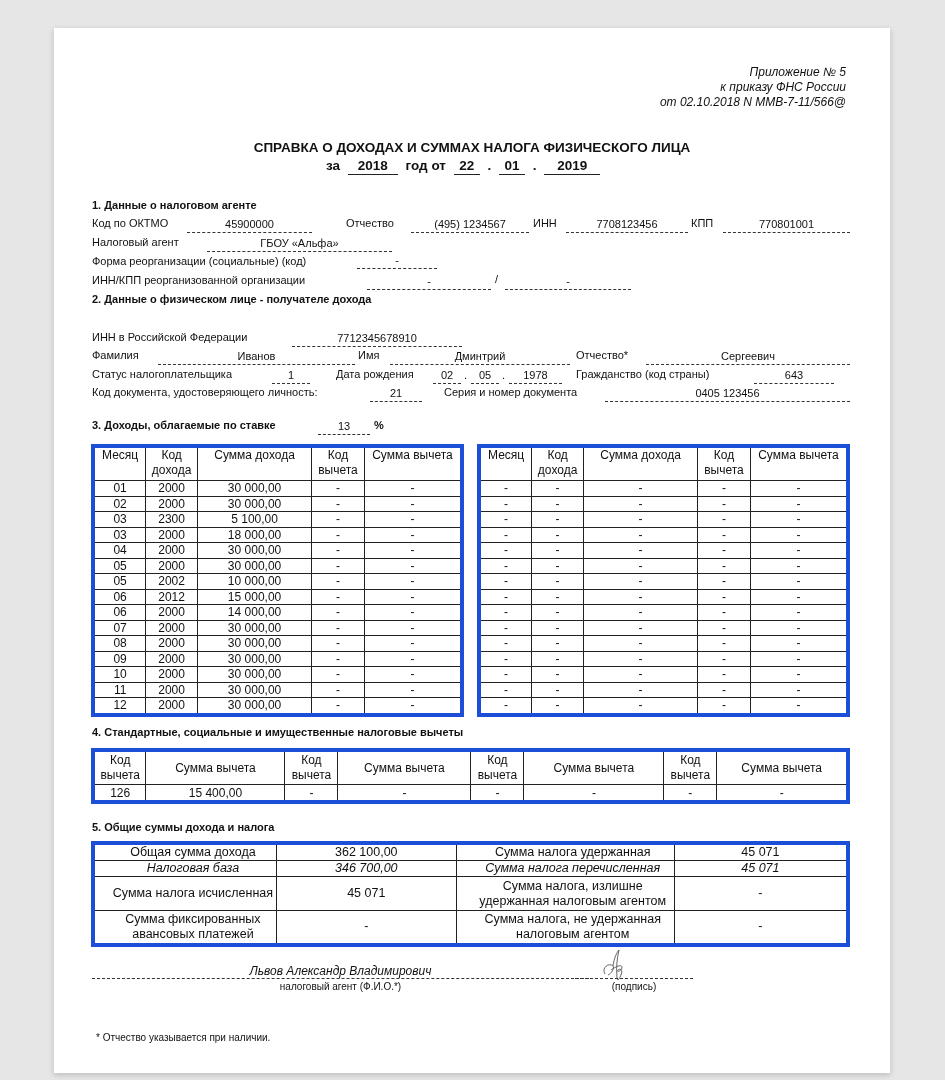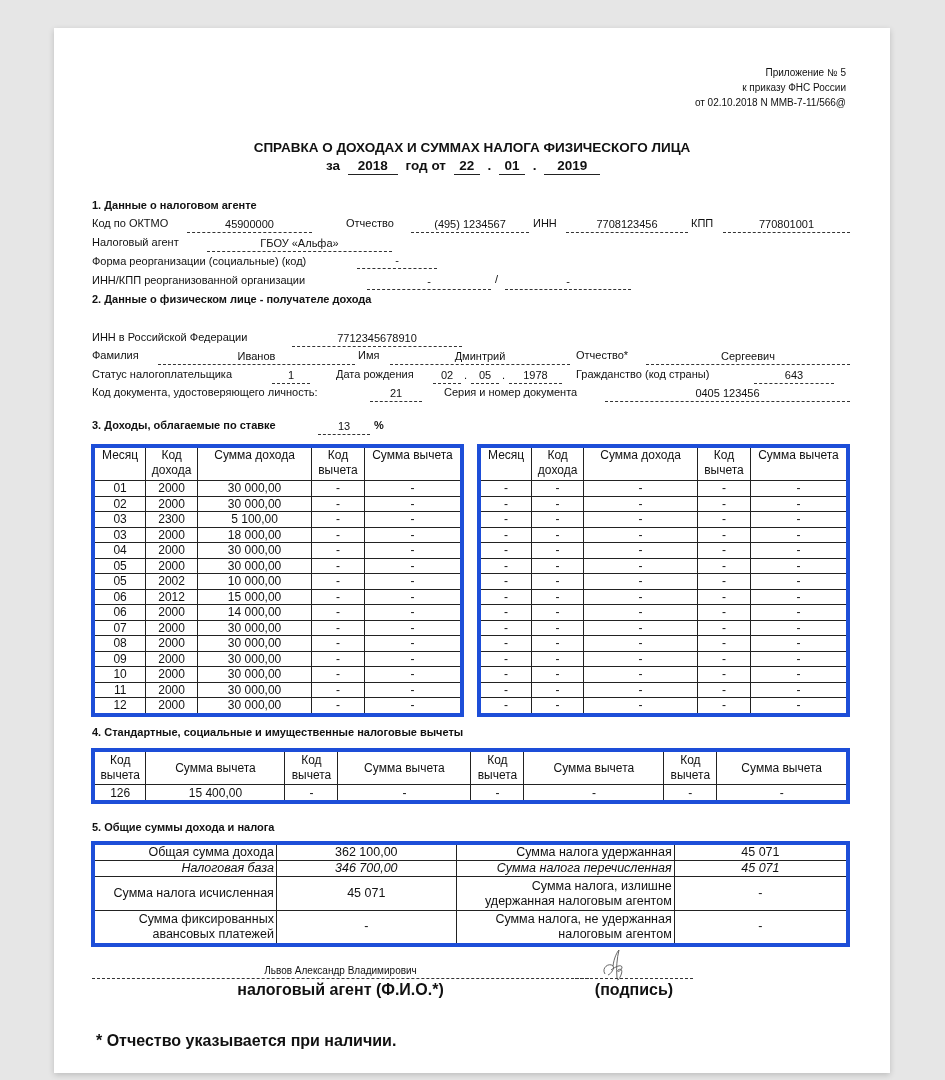--- a/index.html
+++ b/index.html
@@ -6,34 +6,34 @@
   body {
     width:945px; height:1080px; background:#e6e6e6; position:relative; overflow:hidden;
     font-family:"Liberation Sans", sans-serif; color:#111;
   }
   .sheet {
     position:absolute; left:54px; top:28px; width:836px; height:1045px; background:#fff;
     box-shadow:0 2px 6px rgba(0,0,0,0.18);
   }
   .abs { position:absolute; white-space:nowrap; }
   .f12 { font-size:11px; }
-  .f11 { font-size:10px; }
-  .f10 { font-size:16px;font-weight:bold; }
+  .f11 { font-size:12px;font-style:italic; }
+  .f10 { font-size:10px; }
   .bold { font-weight:bold; }
   .dash { border-bottom:1px dashed #333; text-align:center; height:15px; line-height:15px; }
   .solid { border-bottom:1.5px solid #222; text-align:center; height:16px; line-height:16px; }
   table { border-collapse:collapse; position:absolute; font-size:12px; }
   td, th { border:1px solid #222; padding:0 2px; text-align:center; font-weight:normal; }
   table.outer { border:4px solid #1d4ed8; }
   .t3 td { height:14.5px; line-height:14px; font-size:12px; }
   .t3 th { vertical-align:top; line-height:15px; height:32px; }
   .t4 td { height:15px; line-height:14px; }
   .t4 th { line-height:15px; height:32px; }
   .t5 td { font-size:12.5px; line-height:15px; }
-  .t5 td.lbl { text-align:right; padding-left:17px;margin-left:16px; }
+  .t5 td.lbl { text-align:center; padding-left:17px;margin-left:16px; }
   .sig { position:absolute; }
 </style>
 </head>
 <body>
 
 <div class="sheet">
 
   <div class="abs f11" style="right:44px; top:37px; text-align:right; line-height:15px;">
     <div>Приложение № 5</div>
     <div>к приказу ФНС России</div>

